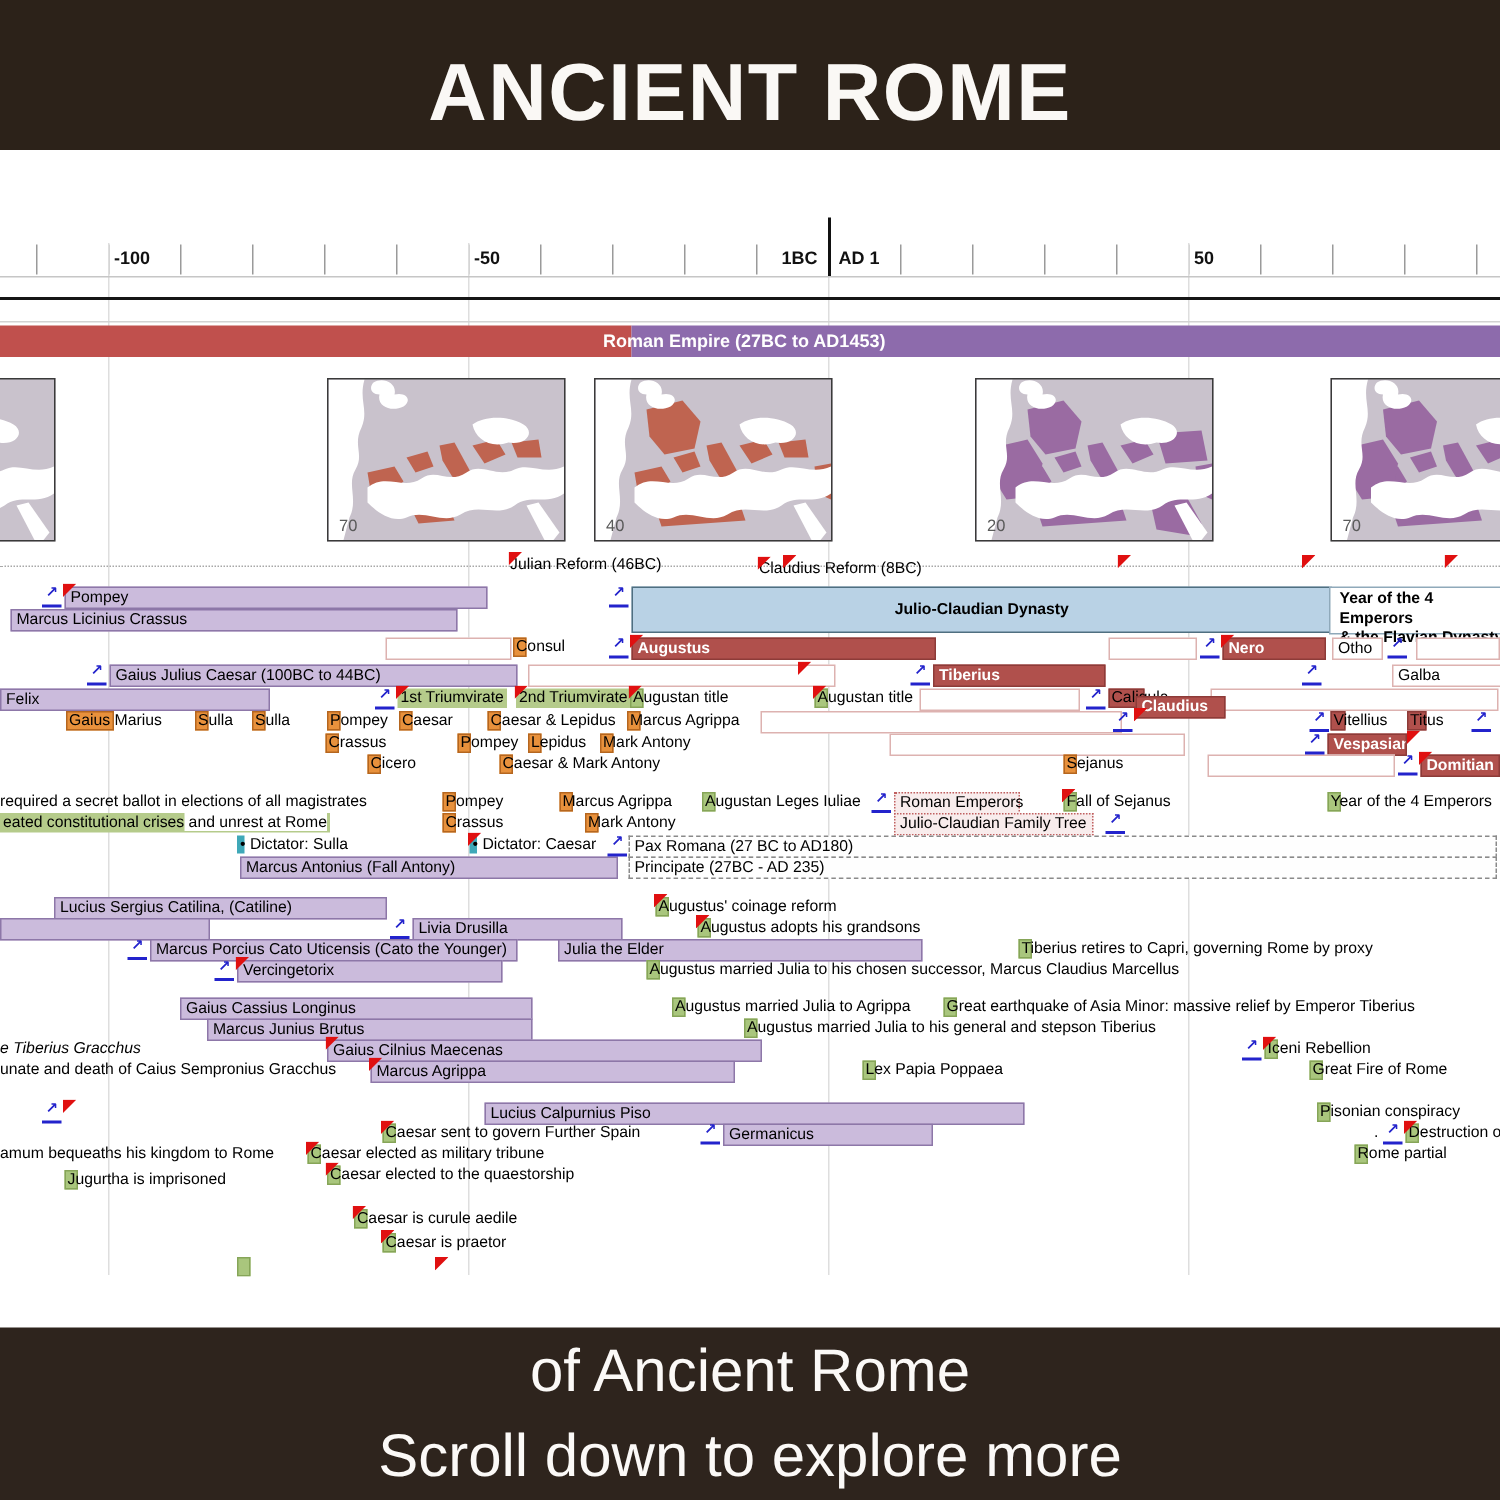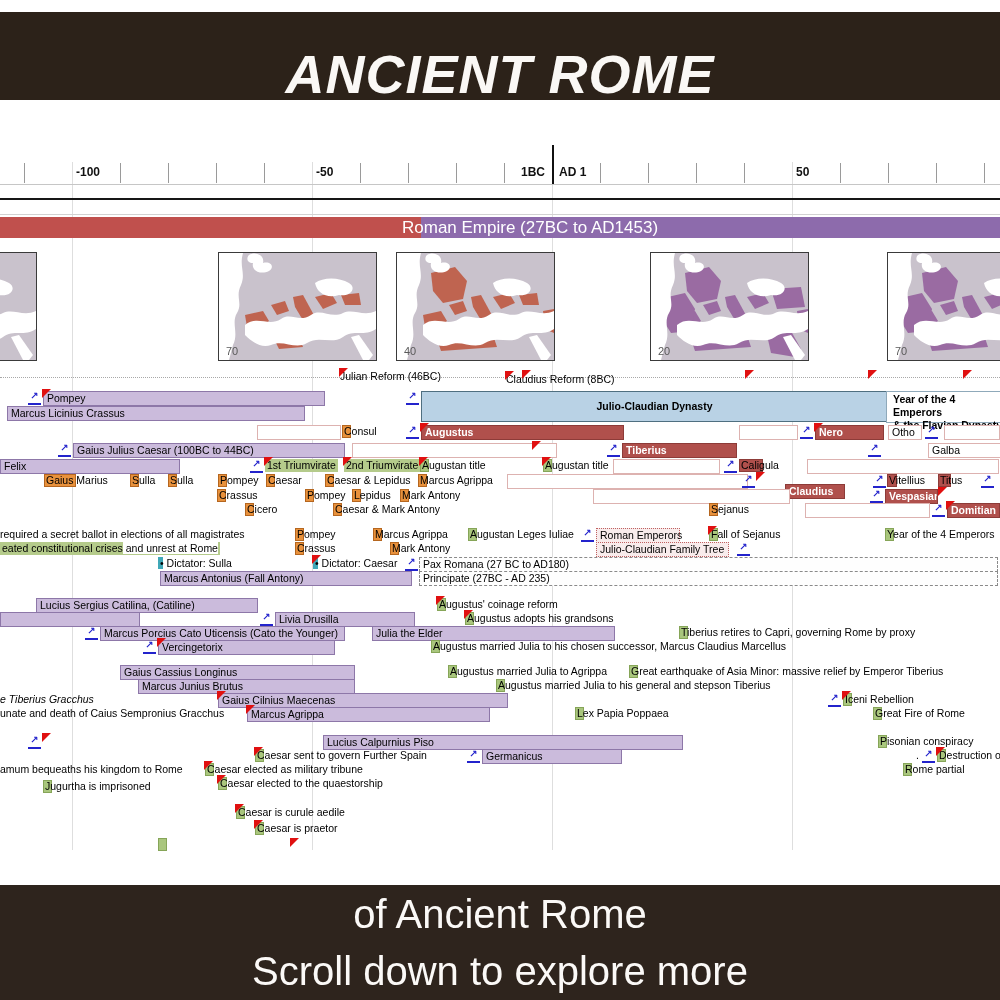--- a/index.html
+++ b/index.html
@@ -1,20 +1,20 @@
 <!DOCTYPE html>
 <html><head>
 <meta charset="utf-8">
 <style>
   html,body{margin:0;padding:0;background:#fff;}
   #root{position:relative;width:1000px;height:1000px;overflow:hidden;background:#fff;
         font-family:"Liberation Sans",sans-serif;}
   
-  #top-banner{position:absolute;left:0;top:12px;width:1000px;height:124px;background:#2c2219;
-      display:flex;align-items:center;justify-content:center;font-style:italic;}
+  #top-banner{position:absolute;left:0;top:0;width:1000px;height:124px;background:#2c2219;
+      display:flex;align-items:center;justify-content:center;}
   #top-banner .t{color:#faf8f5;font-size:54px;font-weight:bold;letter-spacing:1px;}
   #bottom-banner{position:absolute;left:0;top:885px;width:1000px;height:115px;background:#2e241d;
       display:flex;flex-direction:column;align-items:center;justify-content:center;z-index:60;}
   #bottom-banner .l{color:#fbf9f7;font-size:40px;line-height:57px;font-weight:400;}
   
   .tick{position:absolute;width:1px;height:20px;top:163px;background:#9a9a9a;}
   .rlabel{position:absolute;top:165px;font:bold 12px "Liberation Sans",sans-serif;color:#111;white-space:nowrap;}
   .hline{position:absolute;left:0;width:1000px;}
   .vgrid{position:absolute;top:162px;height:688px;width:1px;background:#dedede;}
   
@@ -87,21 +87,21 @@
       <div style="position: absolute; left: 552px; top: 145px; width: 2px; height: 39px; background: rgb(17, 17, 17);"></div>
       <div style="position: absolute; left: 0px; top: 377px; width: 1000px; border-top: 1px dotted rgb(168, 168, 168);"></div>
       <div class="rlabel" style="left: 76px;">-100</div>
       <div class="rlabel" style="left: 316px;">-50</div>
       <div class="rlabel" style="left: 521px;">1BC</div>
       <div class="rlabel" style="left: 559px;">AD 1</div>
       <div class="rlabel" style="left: 796px;">50</div>
       <div style="position: absolute; left: 0px; top: 217px; width: 1000px; height: 21px;">
         <div style="position: absolute; left: 0px; top: 0px; height: 21px; width: 421px; background: rgb(192, 80, 77);"></div>
         <div style="position: absolute; left: 421px; top: 0px; height: 21px; width: 579px; background: rgb(141, 107, 172);"></div>
-        <div style="position: absolute; left: 402px; top: 0px; height: 21px; line-height: 21px; color: rgb(255, 255, 255); font-weight: normal; font-size: 17px;">Roman Empire (27BC to AD1453)</div>
+        <div style="position: absolute; left: 402px; top: 0px; height: 21px; line-height: 21px; color: rgb(255, 255, 255); font-weight: bold; font-size: 12px;">Roman Empire (27BC to AD1453)</div>
       </div>
       <div class="map" style="left: -122px; top: 252px;"><svg width="157" height="107" viewBox="0 0 157 107">
           <path d="M0 0 H24 C20 14 27 20 22 32 C16 44 24 50 18 60 C12 70 20 80 14 92 L10 107 H0 Z" fill="#ffffff"></path>
           <path d="M26 72 C38 62 50 74 62 66 C72 59 80 70 92 62 C102 55 112 66 124 60 C134 55 144 64 157 58 L157 76 C146 84 134 76 124 84 C112 92 100 82 88 90 C76 97 64 86 52 92 C42 96 32 88 26 82 Z" fill="#ffffff"></path>
           <path d="M96 30 C104 24 120 24 130 30 C138 35 132 44 120 42 C108 46 98 40 96 30 Z" fill="#ffffff"></path>
           <path d="M30 2 C36 -2 46 2 44 10 C52 8 56 14 50 18 C42 22 32 18 34 10 C28 10 27 5 30 2 Z" fill="#ffffff"></path>
           <path d="M132 84 L140 82 L154 102 L150 107 L144 107 Z" fill="#ffffff"></path>
         </svg></div>
       <div class="map" style="left: 218px; top: 252px;"><svg width="157" height="107" viewBox="0 0 157 107">
           <path d="M26 62 L44 58 L50 68 L40 76 L28 74 Z" fill="#bf6450"></path>
@@ -213,21 +213,21 @@
       <div class="lk" style="left: 724px; top: 459px;">↗</div>
       <div class="ev wbox" style="left: 807px; top: 459px; width: 184px;"></div>
       <div class="ev chip" style="left: 44px; top: 474px;"><span class="blk o" style="width: 30px;"></span><span class="ctxt">Gaius Marius</span></div>
       <div class="ev chip" style="left: 130px; top: 474px;"><span class="blk o" style="width: 7px;"></span><span class="ctxt">Sulla</span></div>
       <div class="ev chip" style="left: 168px; top: 474px;"><span class="blk o" style="width: 7px;"></span><span class="ctxt">Sulla</span></div>
       <div class="ev chip" style="left: 218px; top: 474px;"><span class="blk o" style="width: 7px;"></span><span class="ctxt">Pompey</span></div>
       <div class="ev chip" style="left: 266px; top: 474px;"><span class="blk o" style="width: 7px;"></span><span class="ctxt">Caesar</span></div>
       <div class="ev chip" style="left: 325px; top: 474px;"><span class="blk o" style="width: 7px;"></span><span class="ctxt">Caesar &amp; Lepidus</span></div>
       <div class="ev chip" style="left: 418px; top: 474px;"><span class="blk o" style="width: 7px;"></span><span class="ctxt">Marcus Agrippa</span></div>
       <div class="ev wbox" style="left: 507px; top: 474px; width: 233px;"></div>
-      <div class="ev redbar" style="left: 757px; top: 484px; width: 52px; margin-left: 28px;">Claudius</div>
+      <div class="ev redbar" style="left: 757px; top: 464px; width: 52px;">Claudius</div>
       <div class="flagtri" style="left: 756px; top: 472px;"></div>
       <div class="lk" style="left: 742px; top: 474px;">↗</div>
       <div class="lk" style="left: 873px; top: 474px;">↗</div>
       <div class="ev chip" style="left: 887px; top: 474px;"><span class="blk r" style="width: 8px;"></span><span class="ctxt">Vitellius</span></div>
       <div class="ev chip" style="left: 938px; top: 474px;"><span class="blk r" style="width: 11px;"></span><span class="ctxt">Titus</span></div>
       <div class="lk" style="left: 981px; top: 474px;">↗</div>
       <div class="ev chip" style="left: 217px; top: 489px;"><span class="blk o" style="width: 7px;"></span><span class="ctxt">Crassus</span></div>
       <div class="ev chip" style="left: 305px; top: 489px;"><span class="blk o" style="width: 7px;"></span><span class="ctxt">Pompey</span></div>
       <div class="ev chip" style="left: 352px; top: 489px;"><span class="blk o" style="width: 7px;"></span><span class="ctxt">Lepidus</span></div>
       <div class="ev chip" style="left: 400px; top: 489px;"><span class="blk o" style="width: 7px;"></span><span class="ctxt">Mark Antony</span></div>

